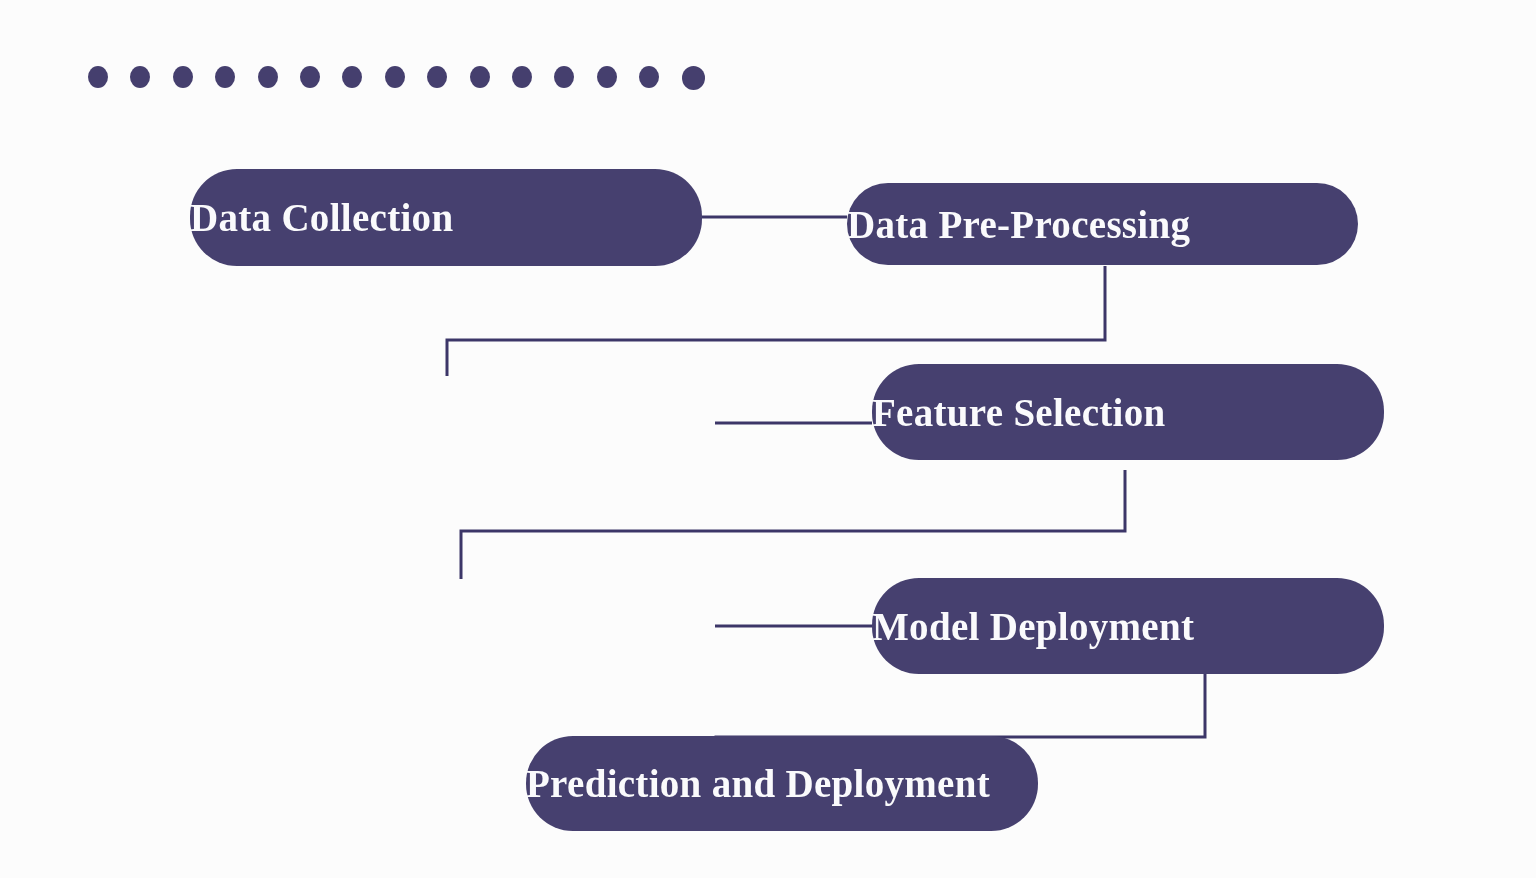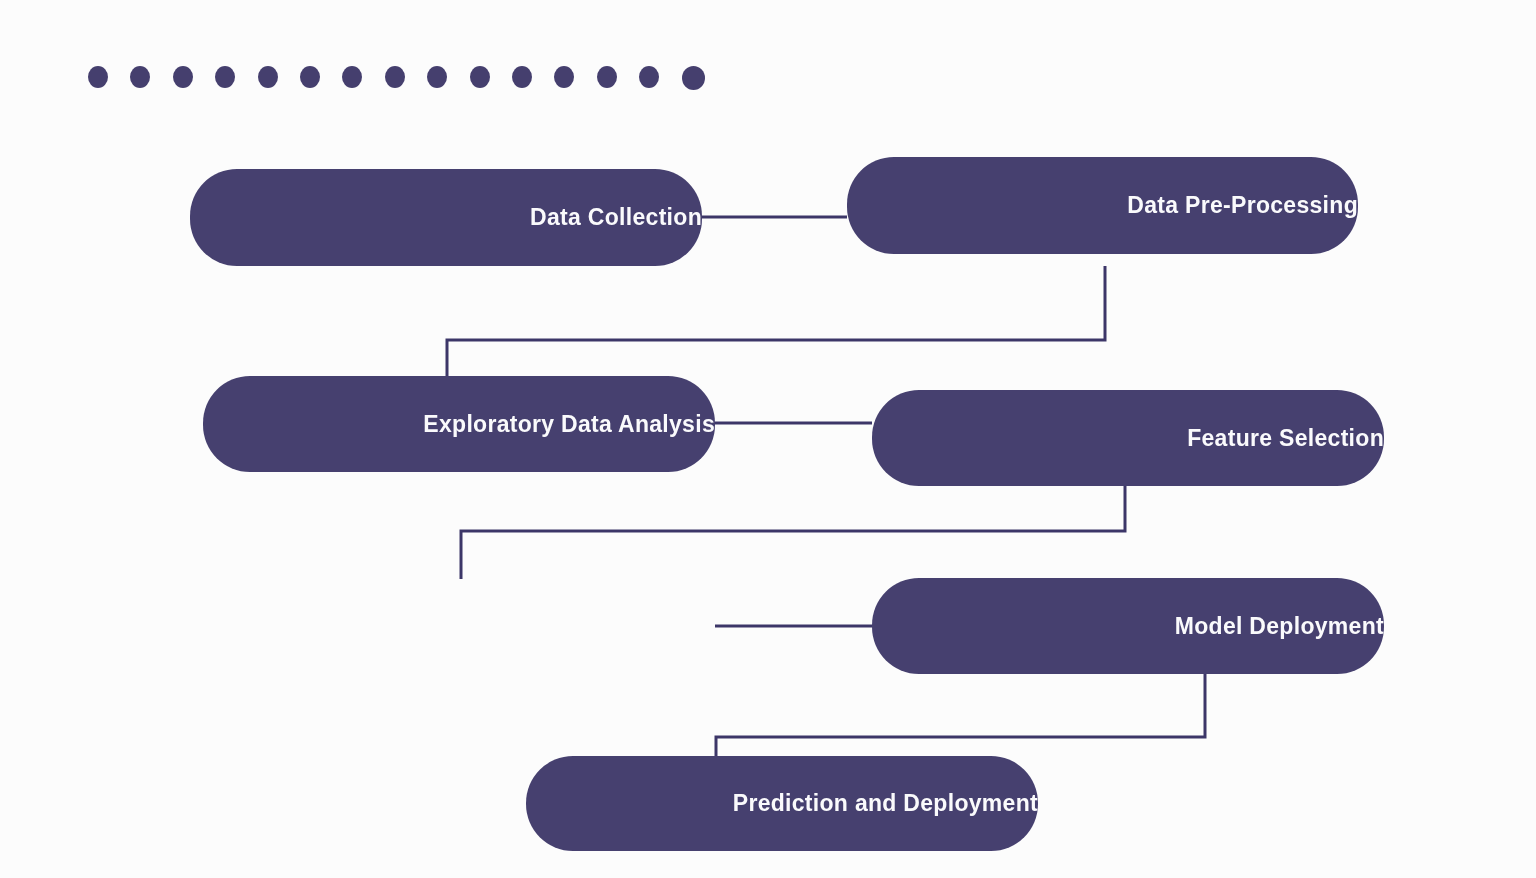--- a/index.html
+++ b/index.html
@@ -25,34 +25,35 @@
     fill: none;
     stroke: var(--connector, #3C3668);
     stroke-width: 3;
   }
   .node {
     position: absolute;
     background: var(--node-fill, #46406F);
     border-radius: 47px;
     display: flex;
     align-items: center;
-    justify-content: flex-end;
+    justify-content: flex-start;
     color: var(--node-text, #FAFAFC);
-    font-size: 23px;
+    font-size: 39px;
     font-weight: 600;
     letter-spacing: 0.3px;
     text-align: center;
+    font-family: Liberation Serif, serif;
   }
   .n1 { left: 190px; top: 169px; width: 512px; height: 97px; }
-  .n2 { left: 847px; top: 157px; width: 511px; height: 97px; }
+  .n2 { left: 847px; top: 183px; width: 511px; height: 82px; }
   .n3 { left: 203px; top: 376px; width: 512px; height: 96px; }
-  .n4 { left: 872px; top: 390px; width: 512px; height: 96px; }
+  .n4 { left: 872px; top: 364px; width: 512px; height: 96px; }
   .n5 { left: 203px; top: 579px; width: 512px; height: 95px; }
   .n6 { left: 872px; top: 578px; width: 512px; height: 96px; }
-  .n7 { left: 526px; top: 756px; width: 512px; height: 95px; }
+  .n7 { left: 526px; top: 736px; width: 512px; height: 95px; }
   #dot-row {
     position: absolute;
     left: 88px;
     top: 66px;
     height: 24px;
   }
   .deco-dot {
     position: absolute;
     top: 0;
     width: 20px;
@@ -92,23 +93,20 @@
       <span class="deco-dot" style="left: 551.2px;"></span>
       <span class="deco-dot" style="left: 593.6px; width: 23px; height: 24px;"></span>
     </div>
 
   <div class="node n1">
     <span>Data Collection</span>
   </div>
   <div class="node n2">
     <span>Data Pre-Processing</span>
   </div>
-  <div class="node n3">
-    <span>Exploratory Data Analysis</span>
-  </div>
   <div class="node n4">
     <span>Feature Selection</span>
   </div>
   <div class="node n6">
     <span>Model Deployment</span>
   </div>
   <div class="node n7">
     <span>Prediction and Deployment</span>
   </div>
 

